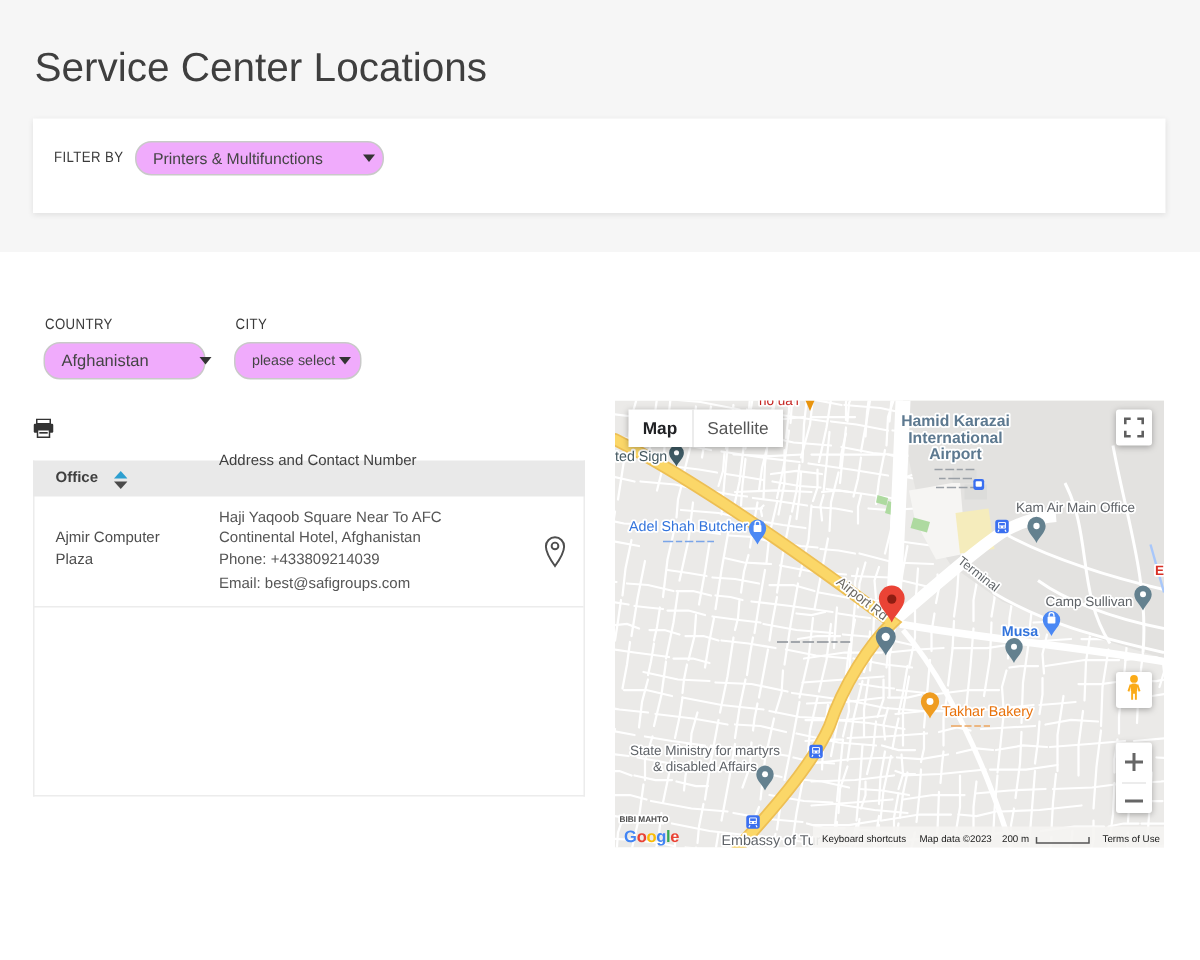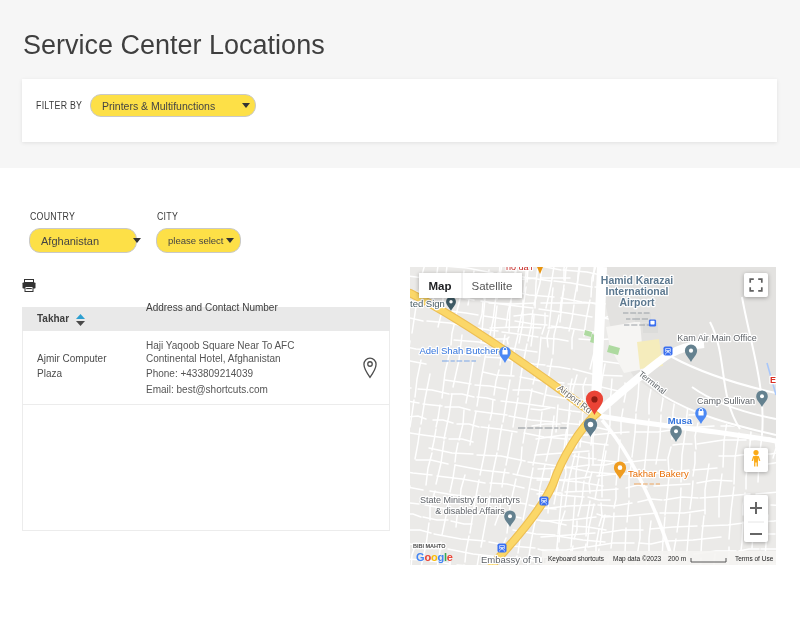--- a/index.html
+++ b/index.html
@@ -1,18 +1,18 @@
 <!DOCTYPE html>
 <html><head><meta charset="utf-8">
 <style>
 *{margin:0;padding:0;box-sizing:border-box}
 body{width:800px;height:640px;position:relative;background:#fff;font-family:"Liberation Sans",sans-serif;overflow:hidden}
 .abs{position:absolute}
 select,div{font-family:"Liberation Sans",sans-serif}
-.selbox{position:absolute;background:#fde047;border:1px solid #c9c9c9;border-radius:11px;font-size:10.5px;color:#444;display:flex;align-items:center;padding-left:11px}
+.selbox{position:absolute;background:#f0abfc;border:1px solid #c9c9c9;border-radius:11px;font-size:10.5px;color:#444;display:flex;align-items:center;padding-left:11px}
 .arrow{position:absolute;width:0;height:0;border-left:4px solid transparent;border-right:4px solid transparent;border-top:5px solid #333}
 .lbl{position:absolute;font-size:10px;letter-spacing:0.3px;color:#3a3a3a;transform:scaleX(0.88);transform-origin:0 50%}
 </style></head>
 <body>
 <div class="abs" style="left:0;top:0;width:800px;height:168px;background:#f6f6f6"></div>
 <div class="abs" style="left:23px;top:30px;font-size:27px;color:#3f3f3f;letter-spacing:0px;font-weight:400">Service Center Locations</div>
 <div class="abs" style="left:22px;top:79px;width:755px;height:63px;background:#fff;box-shadow:0 1px 4px rgba(0,0,0,0.09)"></div>
 <div class="lbl" style="left:36px;top:100px">FILTER BY</div>
 <div class="selbox" style="left:90px;top:94px;width:166px;height:23px">Printers &amp; Multifunctions</div>
 <div class="arrow" style="left:242px;top:103px"></div>
@@ -24,30 +24,30 @@
 <div class="arrow" style="left:226px;top:238px"></div>
 <svg class="abs" style="left:22px;top:279px" width="14" height="13" viewBox="0 0 14 13">
 <rect x="2.5" y="0.5" width="9" height="3" fill="#fff" stroke="#333" stroke-width="1"></rect>
 <rect x="0.5" y="3.5" width="13" height="6" rx="0.8" fill="#333"></rect>
 <rect x="3" y="7.5" width="8" height="5" fill="#fff" stroke="#333" stroke-width="1"></rect>
 <rect x="4.2" y="9" width="5.6" height="1.1" fill="#333"></rect>
 </svg>
 
 <div class="abs" style="left:22px;top:307px;width:368px;height:224px;border:1px solid #ececec;border-top:none;background:#fff"></div>
 <div class="abs" style="left:22px;top:307px;width:368px;height:24px;background:#e9e9e9"></div>
-<div class="abs" style="left:37px;top:313px;font-size:10px;font-weight:bold;color:#3f3f3f">Takhar</div>
+<div class="abs" style="left:37px;top:313px;font-size:10px;font-weight:bold;color:#3f3f3f">Office</div>
 <svg class="abs" style="left:76px;top:314px" width="9" height="12" viewBox="0 0 9 12">
 <polygon points="4.5,0 9,5 0,5" fill="#2d9fd0"></polygon>
 <polygon points="4.5,12 9,7 0,7" fill="#4a4a4a"></polygon>
 </svg>
 <div class="abs" style="left:146px;top:302px;font-size:10px;font-weight:normal;color:#3f3f3f">Address and Contact Number</div>
 <div class="abs" style="left:37px;top:351px;width:82px;font-size:10px;font-weight:normal;color:#4d4d4d;line-height:15px">Ajmir Computer Plaza</div>
 <div class="abs" style="left:146px;top:339px;font-size:10px;color:#555;line-height:13px">Haji Yaqoob Square Near To AFC<br>Continental Hotel, Afghanistan</div>
 <div class="abs" style="left:146px;top:368px;font-size:10px;color:#555">Phone: +433809214039</div>
-<div class="abs" style="left:146px;top:384px;font-size:10px;color:#555">Email: best@shortcuts.com</div>
+<div class="abs" style="left:146px;top:384px;font-size:10px;color:#555">Email: best@safigroups.com</div>
 <svg class="abs" style="left:363px;top:357px" width="14" height="22" viewBox="0 0 15 23">
 <path d="M7.5 1C3.9 1 1 3.9 1 7.5c0 4.9 6.5 14 6.5 14s6.5-9.1 6.5-14C14 3.9 11.1 1 7.5 1z" fill="none" stroke="#4e4e4e" stroke-width="1.4"></path>
 <circle cx="7.5" cy="7.2" r="2.4" fill="none" stroke="#4e4e4e" stroke-width="1.4"></circle>
 </svg>
 <div class="abs" style="left:410px;top:267px;width:366px;height:298px">
 <svg width="366" height="298" viewBox="0 0 366 298" style="position:absolute;left:0;top:0;font-family:'Liberation Sans',sans-serif">
 <defs>
         <clipPath id="mc">
           <rect x="0" y="0" width="366" height="298"></rect>
         </clipPath>

